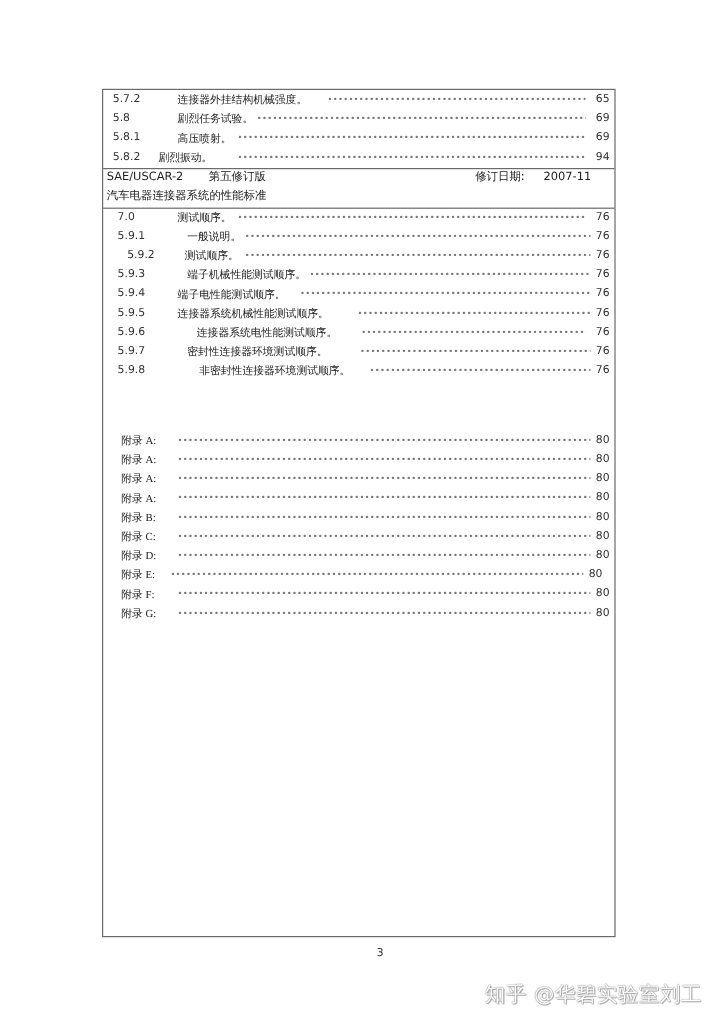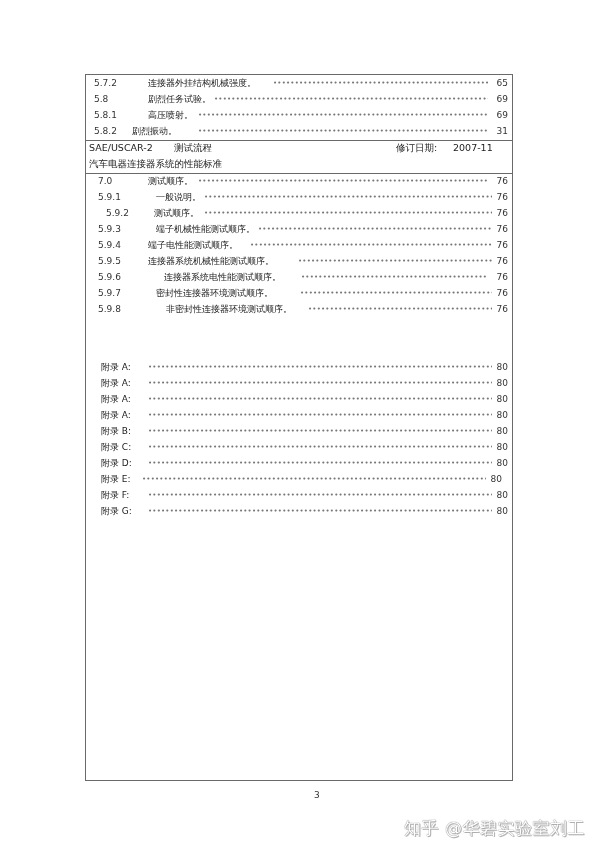--- a/index.html
+++ b/index.html
@@ -2,21 +2,21 @@
 <html><head>
 <meta charset="utf-8">
 <style>
   html, body { margin:0; padding:0; }
   body { width:600px; height:849px; background:#fff; position:relative; overflow:hidden;
          font-family:"DejaVu Sans","Liberation Sans",sans-serif; color:#222; }
   .frame { position:absolute; left:85px; top:74px; width:428px; height:707px;
            border:1px solid #6a6a6a; box-sizing:border-box; }
   .row { position:absolute; left:0; right:0; height:16px; font-size:9px; line-height:16px; white-space:nowrap; }
   .num { position:absolute; color:#333; }
-  .title { position:absolute; color:#222; }
+  .title { position:absolute; color:#222;font-family:Liberation Serif, serif; }
   .dots { position:absolute; overflow:hidden; color:#777; letter-spacing:0.2px; font-size:7px; }
   .page { position:absolute; right:4px; color:#333;text-align:right; }
   .hline { position:absolute; left:0; right:0; height:0; border-top:1px solid #6a6a6a; }
   .hdr { position:absolute; font-size:9.5px; line-height:14px; color:#222; white-space:nowrap; }
   .pagenum { position:absolute; left:314px; top:790px; font-size:9px; color:#333; }
   .watermark { position:absolute; left:404px; top:817px; font-size:17px; color:#fff;
                text-shadow:0 0 1px #888, 0 0 1px #888, 1px 1px 0 #bbb; letter-spacing:0.5px; }
 </style>
 </head>
 <body>
@@ -38,27 +38,27 @@
   <div class="row" style="top:32px">
     <span class="num" style="left:8px">5.8.1</span>
     <span class="title" style="left:62px">高压喷射。</span>
     <span class="dots" style="left:112px;width:290px">••••••••••••••••••••••••••••••••••••••••••••••••••••••••••••••••••••••••••••••••••••••••••••••••</span>
     <span class="page">69</span>
   </div>
   <div class="row" style="top:48px">
     <span class="num" style="left:8px">5.8.2</span>
     <span class="title" style="left:46px">剧烈振动。</span>
     <span class="dots" style="left:112px;width:290px">••••••••••••••••••••••••••••••••••••••••••••••••••••••••••••••••••••••••••••••••••••••••••••••••</span>
-    <span class="page">31</span>
+    <span class="page">94</span>
   </div>
 
   <div class="hline" style="top:65px"></div>
 
   <span class="hdr" style="left:3px;top:66px">SAE/USCAR-2</span>
-  <span class="hdr" style="left:88px;top:66px">测试流程</span>
+  <span class="hdr" style="left:88px;top:66px">第五修订版</span>
   <span class="hdr" style="left:310px;top:66px">修订日期:</span>
   <span class="hdr" style="left:367px;top:66px">2007-11</span>
   <span class="hdr" style="left:3px;top:82px">汽车电器连接器系统的性能标准</span>
 
   <div class="hline" style="top:98px"></div>
 
   <div class="row" style="top:98px">
     <span class="num" style="left:12px">7.0</span>
     <span class="title" style="left:62px">测试顺序。</span>
     <span class="dots" style="left:112px;width:290px">••••••••••••••••••••••••••••••••••••••••••••••••••••••••••••••••••••••••••••••••••••••••••••••••</span>

